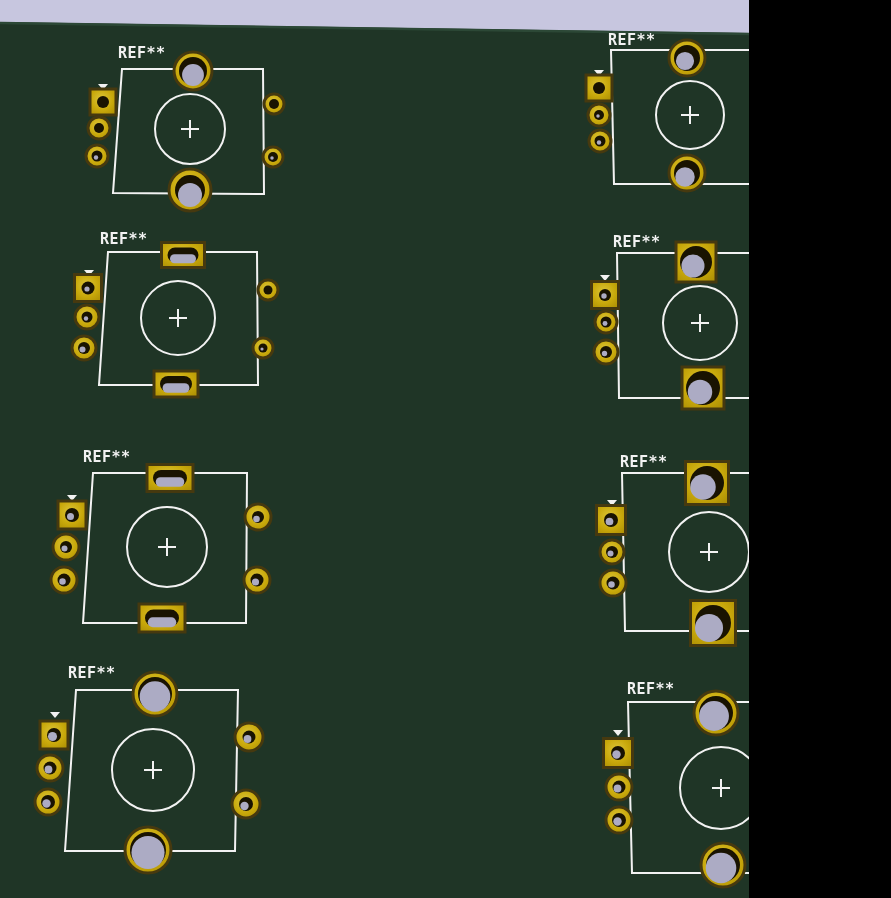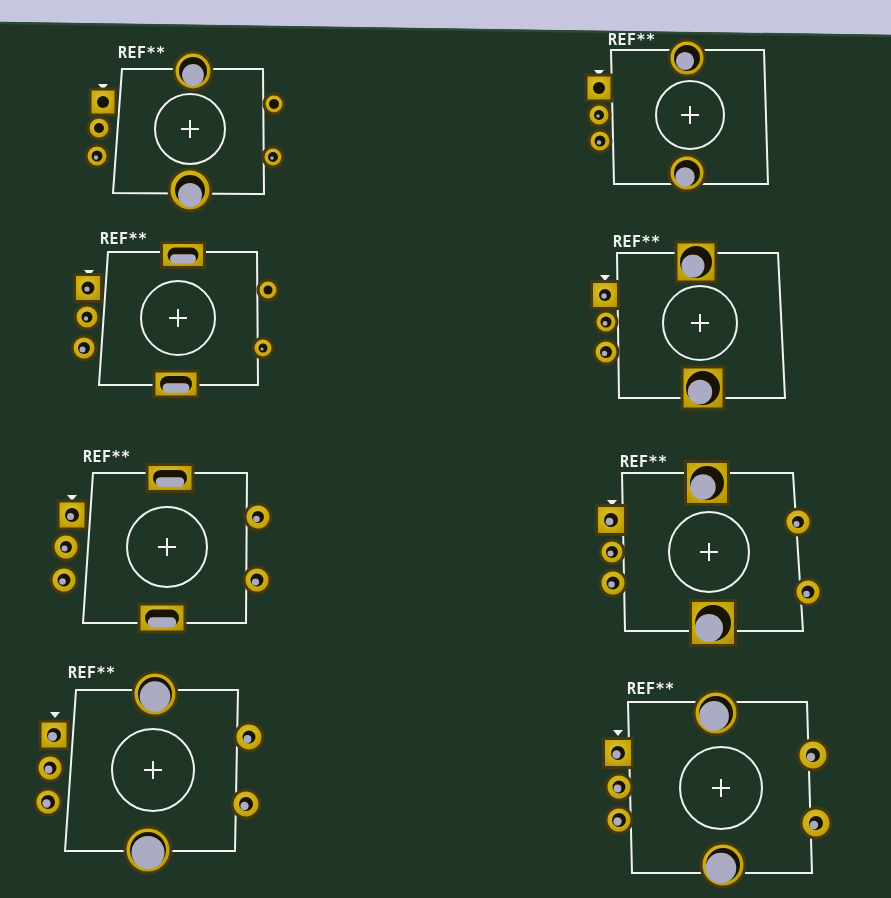--- a/index.html
+++ b/index.html
@@ -1,18 +1,18 @@
 <!DOCTYPE html>
 <html><head>
 <meta charset="utf-8">
 <style>
   html, body { margin: 0; padding: 0; background: #000; }
   .viewport {
     position: relative;
-    width: 891px;
+    width: 749px;
     height: 898px;
     overflow: hidden;
     font-family: "DejaVu Sans Mono", monospace;
   }
   svg { display: block; }
   text.ref-label {
     font-family: "DejaVu Sans Mono", monospace;
     font-size: 15px;
     font-weight: bold;
     letter-spacing: 0.5px;

